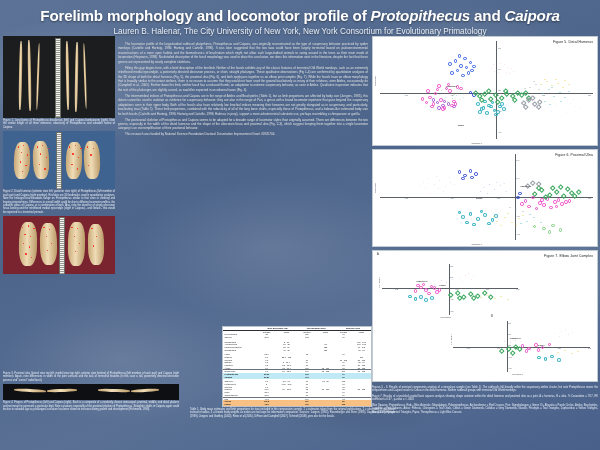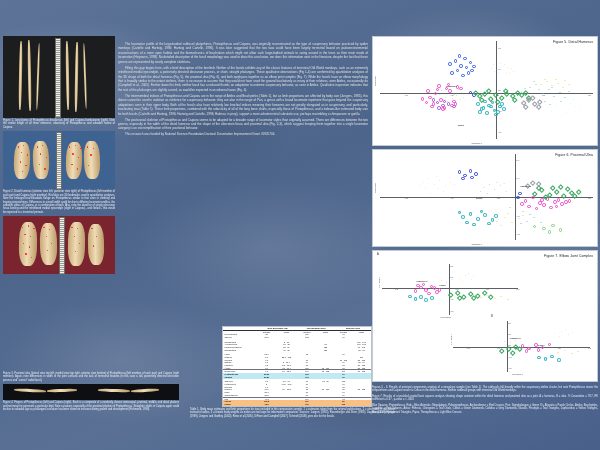--- a/index.html
+++ b/index.html
@@ -105,20 +105,24 @@
   
   #rightcaps{position:absolute;left:372px;top:386px;width:226px;}
 </style>
 </head>
 <body>
 
 <div id="bg"></div>
 
 <div id="root">
 
+  <div class="hdr">
+    <h1><span>Forelimb morphology and locomotor profile of </span><i>Protopithecus</i><span> and </span><i>Caipora</i></h1>
+    <h2>Lauren B. Halenar, The City University of New York, New York Consortium for Evolutionary Primatology</h2>
+  </div>
 
   <div class="col" id="leftcol">
 
     <div class="photo f1" id="ph1">
         <div class="bone" style="left: 14%; top: 6%; width: 2.6%; height: 84%; transform: rotate(1deg);"></div>
         <div class="bone" style="left: 22%; top: 5%; width: 2.4%; height: 86%; transform: rotate(-1deg);"></div>
         <div class="bone" style="left: 30%; top: 8%; width: 2.2%; height: 82%; transform: rotate(2deg);"></div>
         <div class="bone" style="left: 56%; top: 6%; width: 2.6%; height: 84%; transform: rotate(-1deg);"></div>
         <div class="bone" style="left: 64%; top: 7%; width: 2.4%; height: 85%; transform: rotate(1deg);"></div>
         <div class="bone" style="left: 72%; top: 9%; width: 2.2%; height: 80%; transform: rotate(-2deg);"></div>

